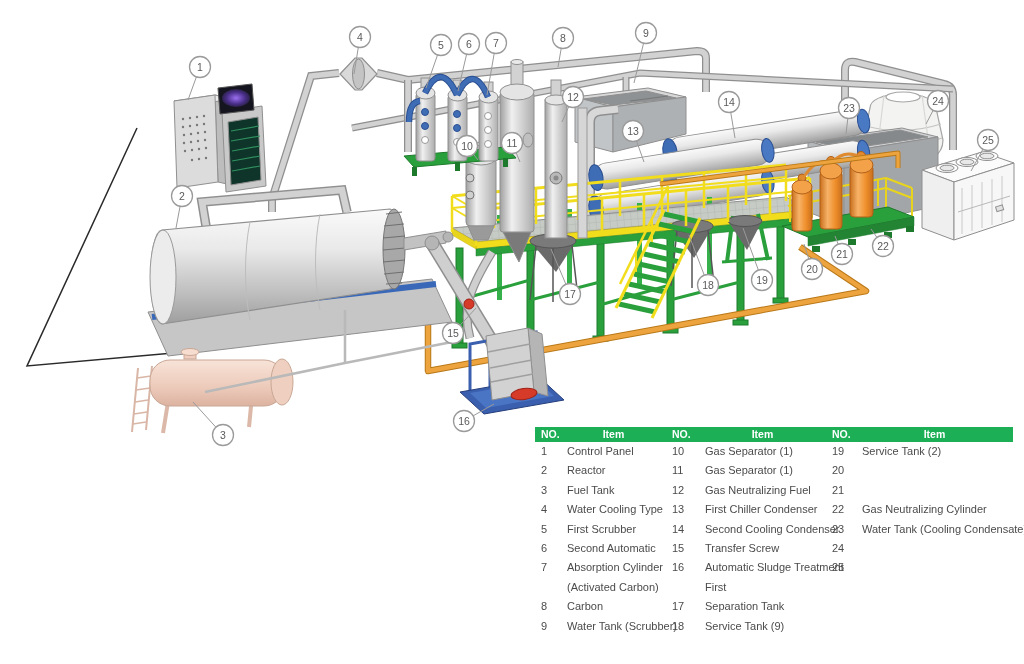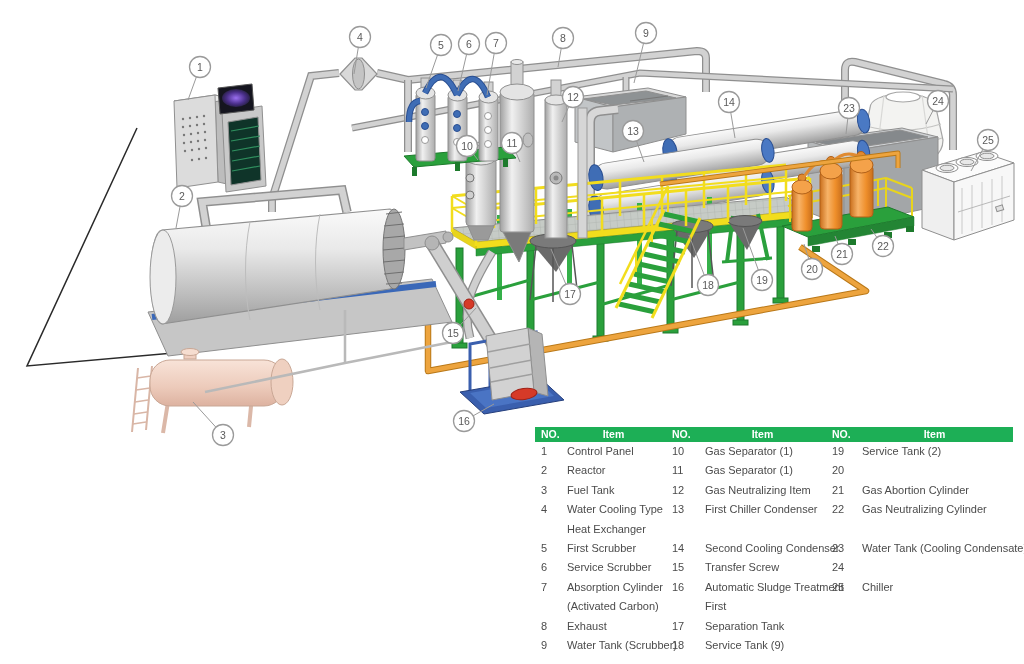--- a/index.html
+++ b/index.html
@@ -550,74 +550,64 @@
           <div>2</div>
           <div>Reactor</div>
           <div>11</div>
           <div>Gas Separator (1)</div>
           <div>20</div>
         </div>
         <div class="lrow">
           <div>3</div>
           <div>Fuel Tank</div>
           <div>12</div>
-          <div>Gas Neutralizing Item</div>
+          <div>Gas Neutralizing Fuel</div>
           <div>21</div>
-          <div>Gas Abortion Cylinder</div>
         </div>
         <div class="lrow">
           <div>4</div>
           <div>Water Cooling Type</div>
           <div>13</div>
           <div>First Chiller Condenser</div>
           <div>22</div>
           <div>Gas Neutralizing Cylinder</div>
         </div>
         <div class="lrow">
-          <div></div>
-          <div>Heat Exchanger</div>
-          <div></div>
-          <div></div>
-          <div></div>
-          <div></div>
-        </div>
-        <div class="lrow">
           <div>5</div>
           <div>First Scrubber</div>
           <div>14</div>
           <div>Second Cooling Condenser</div>
           <div>23</div>
           <div>Water Tank (Cooling Condensate)</div>
         </div>
         <div class="lrow">
           <div>6</div>
-          <div>Service Scrubber</div>
+          <div>Second Automatic</div>
           <div>15</div>
           <div>Transfer Screw</div>
           <div>24</div>
         </div>
         <div class="lrow">
           <div>7</div>
           <div>Absorption Cylinder</div>
           <div>16</div>
           <div>Automatic Sludge Treatment</div>
           <div>25</div>
-          <div>Chiller</div>
         </div>
         <div class="lrow">
           <div></div>
           <div>(Activated Carbon)</div>
           <div></div>
           <div>First</div>
           <div></div>
           <div></div>
         </div>
         <div class="lrow">
           <div>8</div>
-          <div>Exhaust</div>
+          <div>Carbon</div>
           <div>17</div>
           <div>Separation Tank</div>
           <div></div>
           <div></div>
         </div>
         <div class="lrow">
           <div>9</div>
           <div>Water Tank (Scrubber)</div>
           <div>18</div>
           <div>Service Tank (9)</div>

